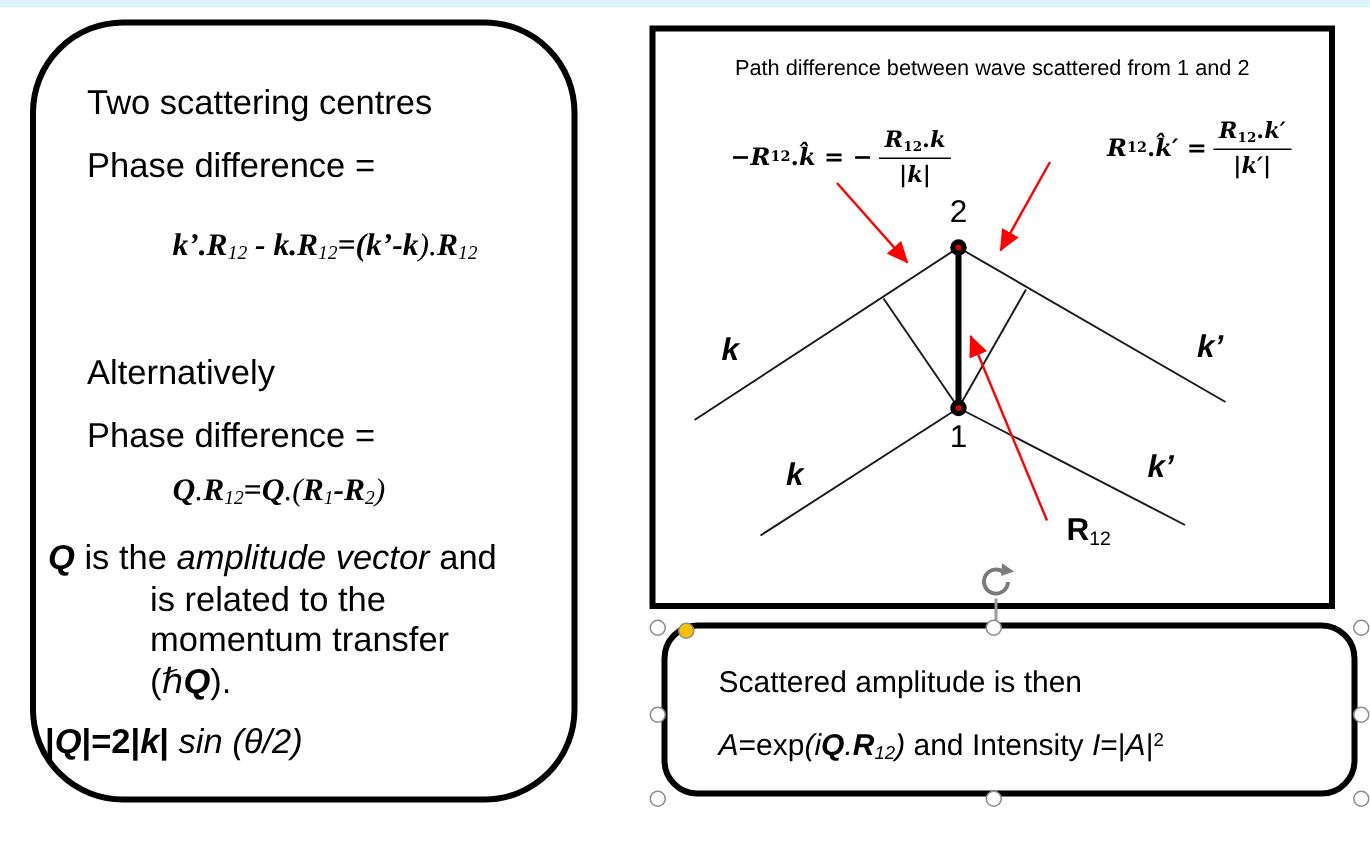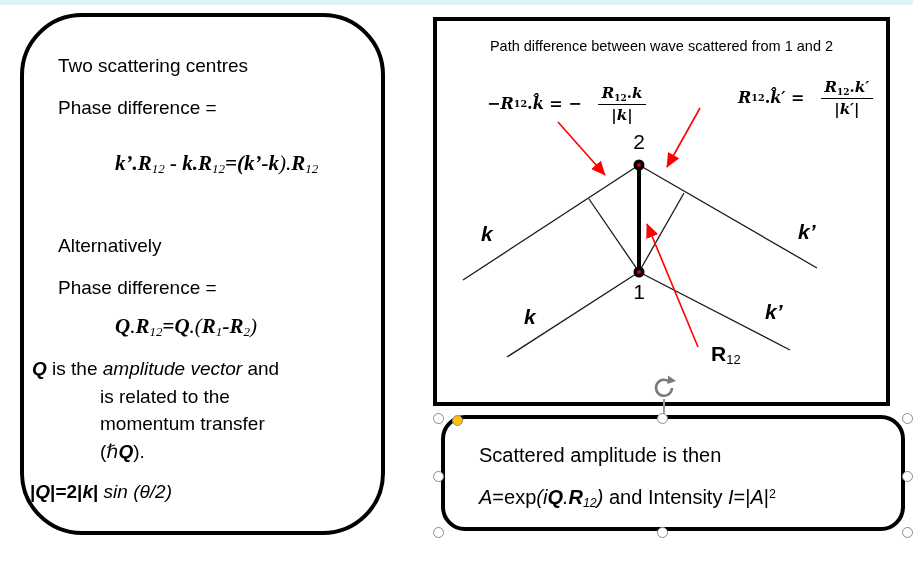--- a/index.html
+++ b/index.html
@@ -9,21 +9,21 @@
     font-family:"Liberation Sans","DejaVu Sans",sans-serif;
     color:#000;
   }
   .top-strip{position:absolute;left:0;top:0;width:913px;height:5px;background:#dcf3fa;}
 
   
   .left-box{
     position:absolute;left:20px;top:13px;width:365px;height:522px;
     border:4px solid #000;border-radius:62px;box-sizing:border-box;background:#fff;
   }
-  .lline{position:absolute;white-space:nowrap;font-size:19px;line-height:1.15;}
+  .lline{position:absolute;white-space:nowrap;font-size:23px;line-height:1.15;}
   .lline.fml{font-size:21px;font-family:Liberation Serif, serif;}
 
   
   .run{white-space:pre;}
   .run.i{font-style:italic;}
   .run.b{font-weight:700;}
   .run.bi{font-weight:700;font-style:italic;}
   .run.isub{font-style:italic;font-size:0.62em;vertical-align:-0.22em;}
   .run.sup{font-size:0.62em;vertical-align:0.45em;}
   .run.mb{font-weight:700;}
@@ -35,21 +35,21 @@
     position:absolute;left:433px;top:17px;width:457px;height:389px;
     border:4px solid #000;box-sizing:border-box;background:#fff;
   }
   .dtitle{position:absolute;left:0;top:17px;width:100%;text-align:center;font-size:14.5px;}
   .dsvg{position:absolute;left:0;top:0;}
   .dformula{
     position:absolute;display:flex;align-items:center;
     font-family:"DejaVu Serif","Liberation Serif",serif;font-size:16px;
   }
   .frow{display:inline-flex;align-items:center;}
-  .frac{display:inline-flex;flex-direction:column;align-items:center;margin-left:16px;font-size:15px;}
+  .frac{display:inline-flex;flex-direction:column;align-items:center;margin-left:4px;font-size:15px;}
   .frac .num{border-bottom:1.6px solid #000;padding:0 4px 1px;}
   .frac .den{padding-top:1px;}
   .dlabel{position:absolute;white-space:nowrap;}
   .dlabel.kvec{font-size:21px;font-weight:700;font-style:italic;}
   .dlabel.pnum{font-size:21px;width:24px;text-align:center;}
   .dlabel.r12{font-size:21px;font-weight:700;}
   .dlabel .rsub{font-size:13px;font-weight:400;vertical-align:-0.25em;}
 
   
   .bottom-box{

